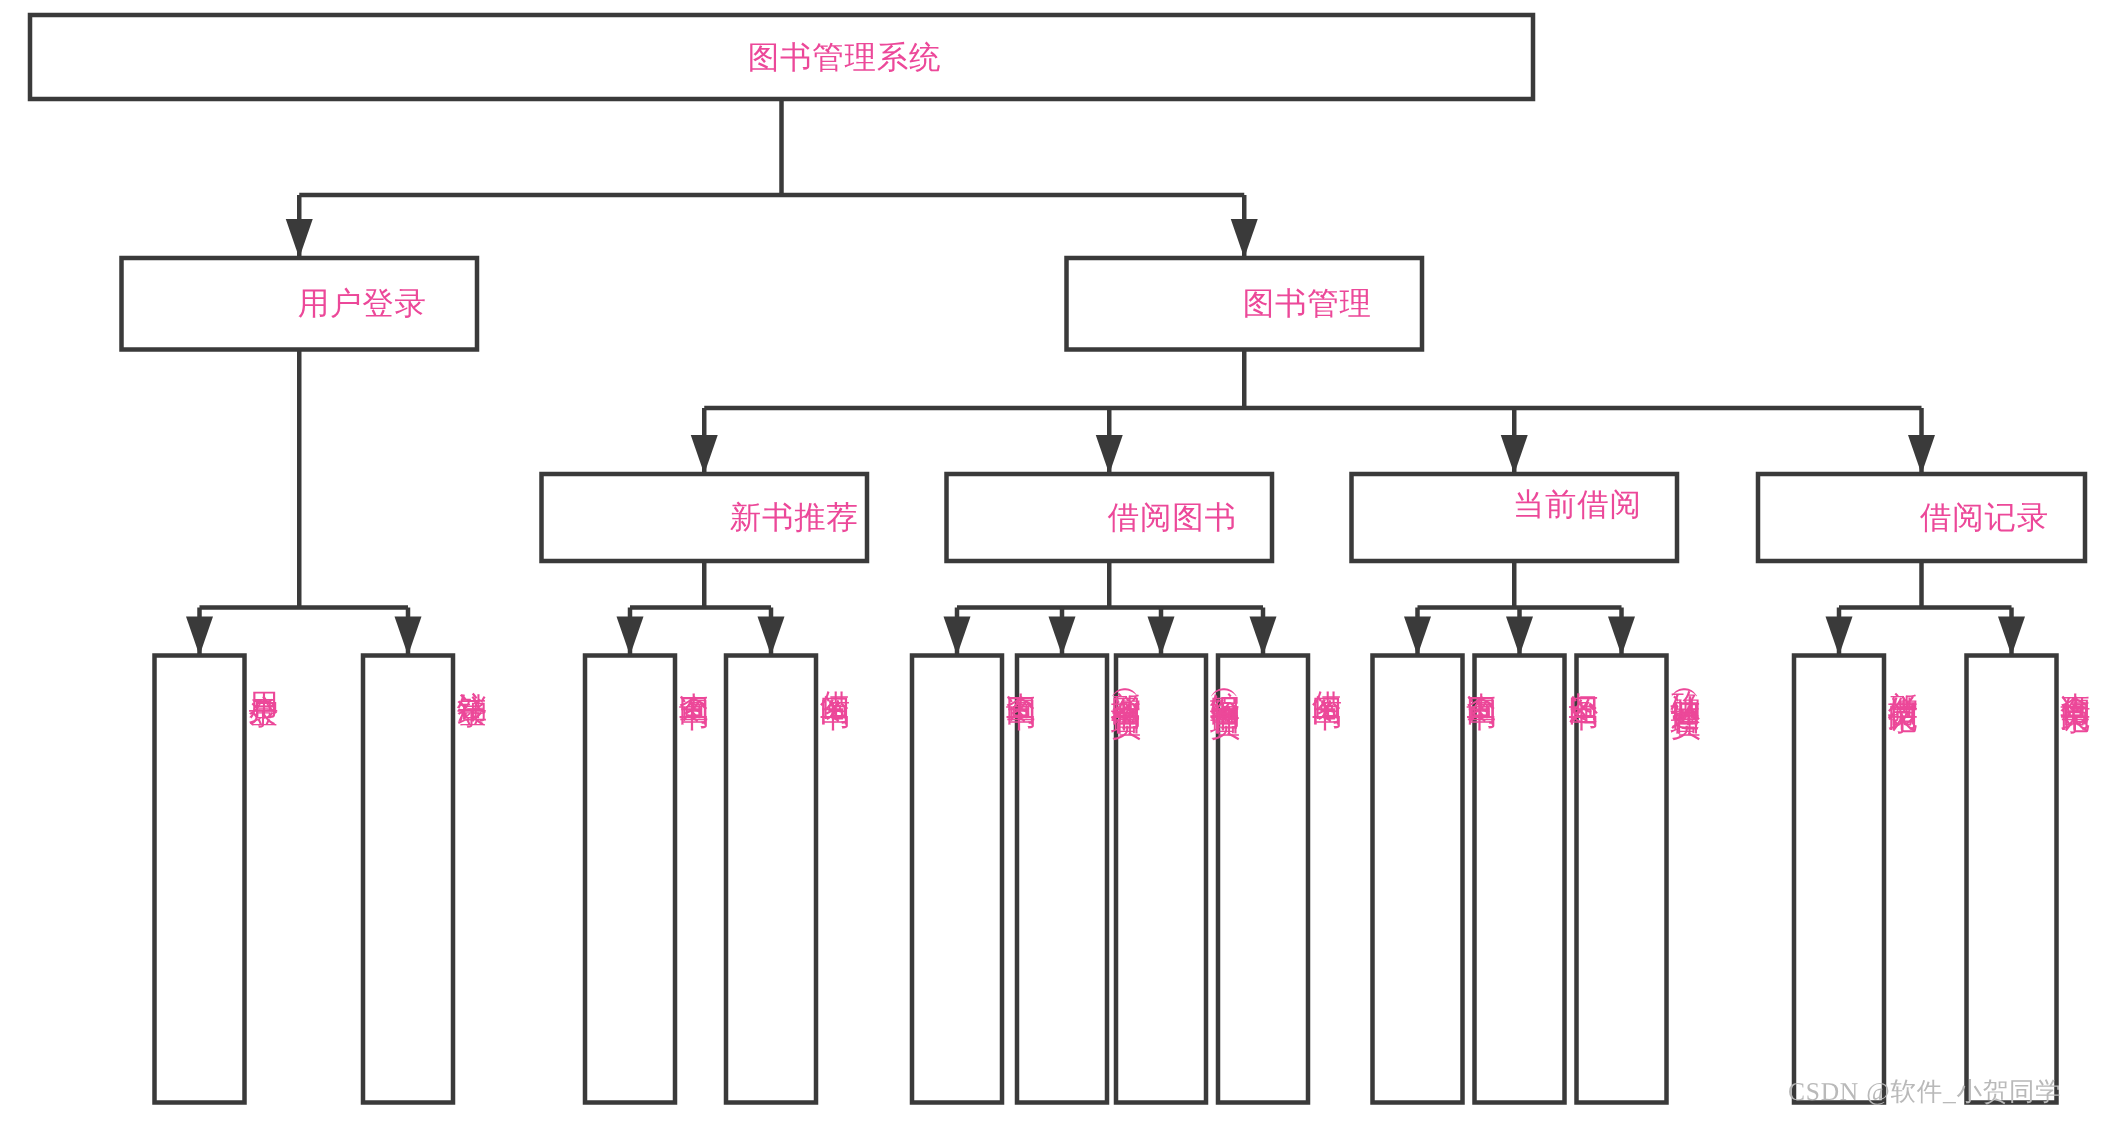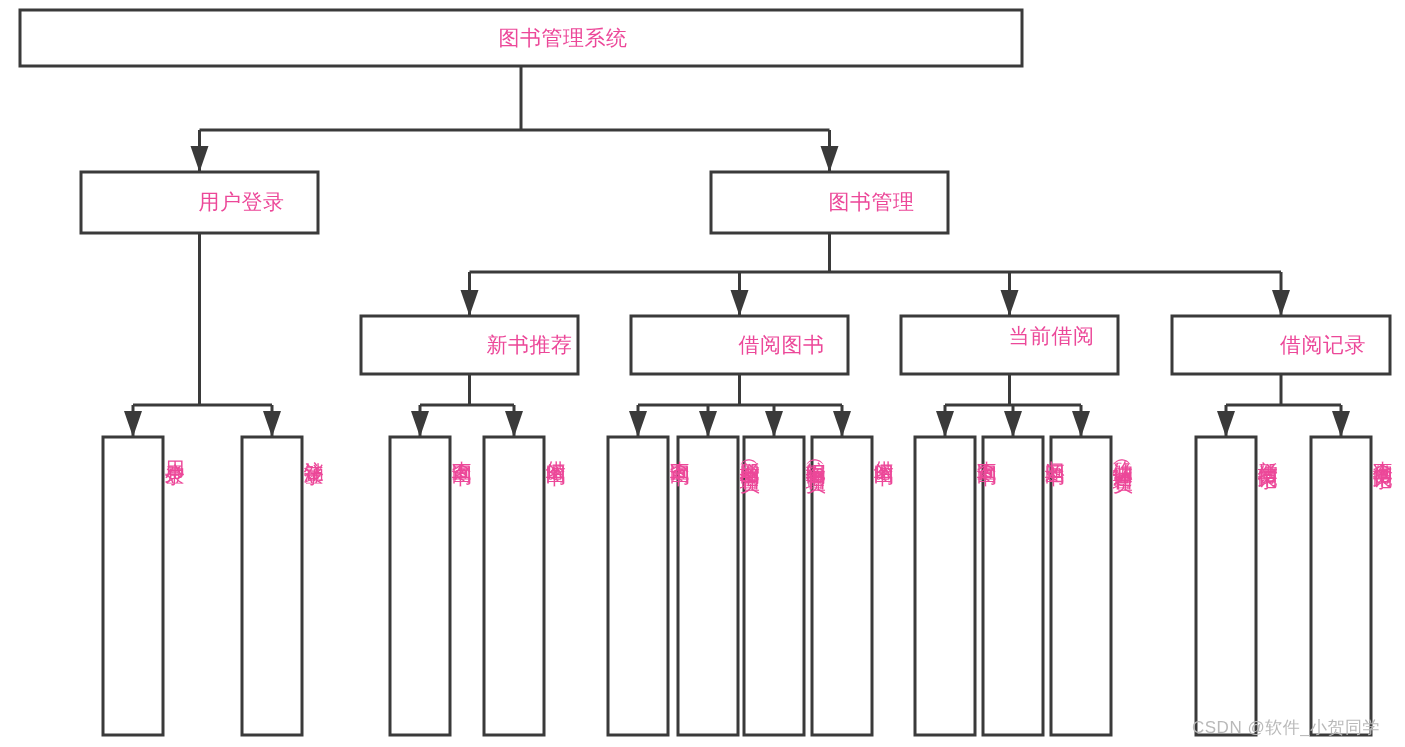--- a/index.html
+++ b/index.html
@@ -61,21 +61,21 @@
     font-size: 20px;
     line-height: 1.22;
     letter-spacing: 2px;
     justify-content: flex-start;
     padding-top: 8px;
   }
   .watermark {
     position: absolute;
     color: #b9b9b9;
     font-size: 17px;
-    font-family: Liberation Sans, sans-serif;
+    font-family: Liberation Serif, serif;
     white-space: nowrap;
     letter-spacing: 0.5px;
   }
 </style>
 </head>
 <body>
 
 <div id="canvas">
 
   <svg id="diagram" viewBox="0 0 1405 747">

